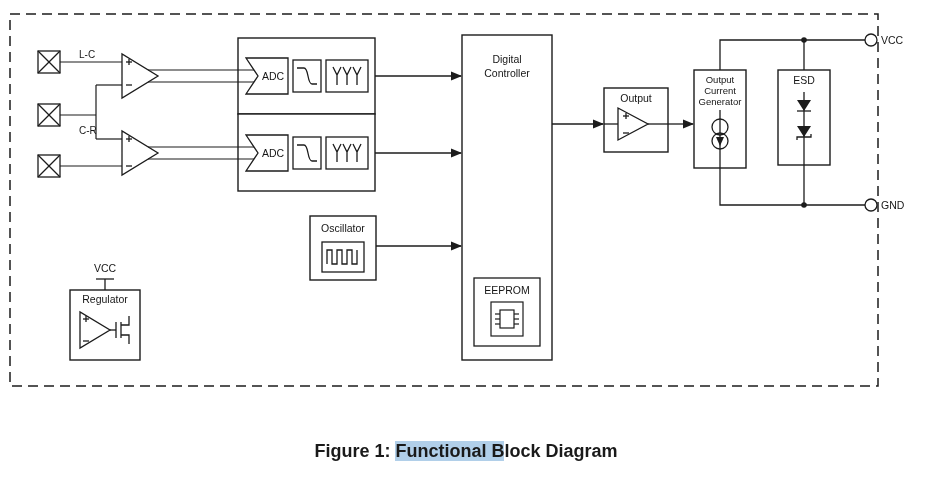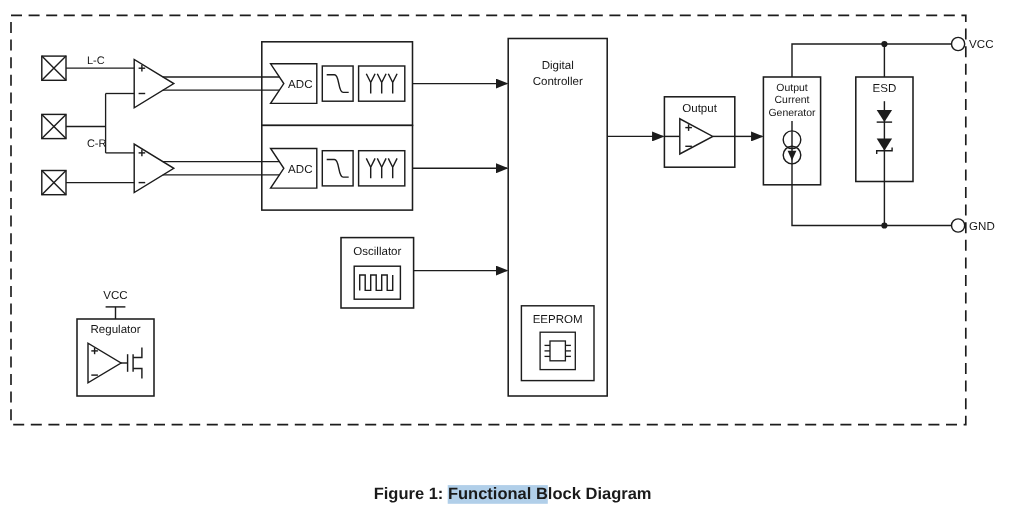--- a/index.html
+++ b/index.html
@@ -1,21 +1,21 @@
 <!DOCTYPE html>
 <html><head>
 <meta charset="utf-8">
 <style>
   html,body { margin:0; padding:0; background:#ffffff; }
   .page { position:relative; width:932px; height:483px; background:#ffffff;
           font-family:"Liberation Sans", sans-serif; overflow:hidden; }
   svg { position:absolute; left:0; top:0; }
   svg text { font-family:"Liberation Sans", sans-serif; fill:#161616; }
   .caption { position:absolute; left:0; top:441px; width:100%; text-align:center;
-             font-size:15px; font-weight:bold; color:#1a1a1a; }
+             font-size:18px; font-weight:bold; color:#1a1a1a; }
   .caption .hl { background:#b1cfe9; }
 </style>
 </head>
 <body>
 
 <div class="page">
 
 <svg width="932" height="483" viewBox="0 0 932 483">
   <defs>
     <marker id="ah" viewBox="0 0 10 8" refX="9" refY="4" markerWidth="9" markerHeight="7" orient="auto">

